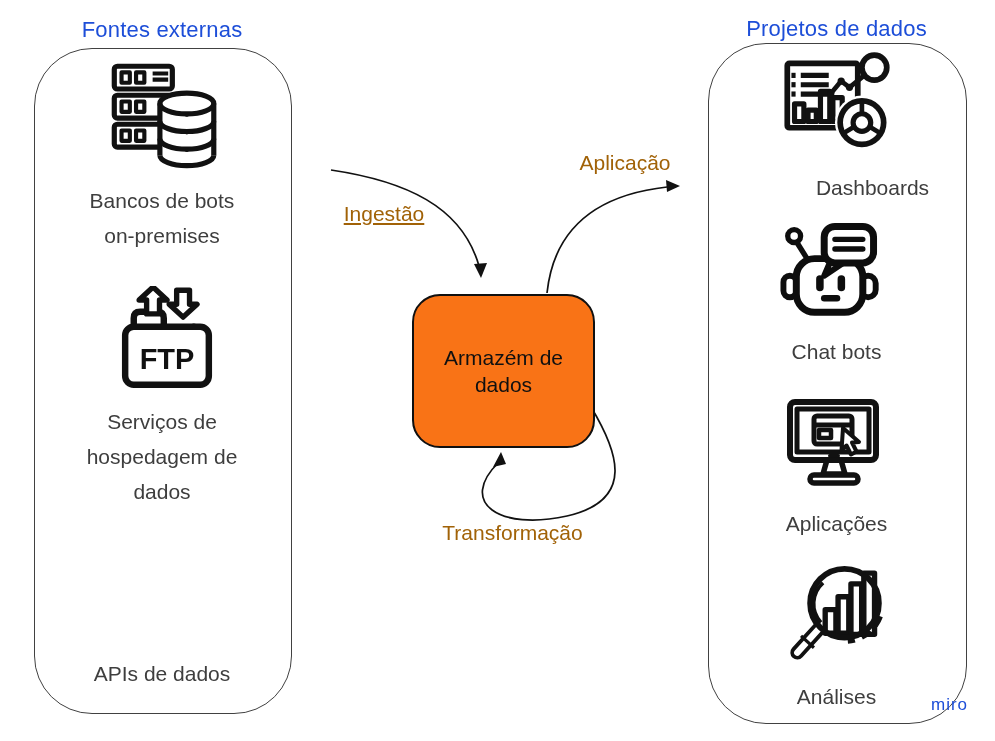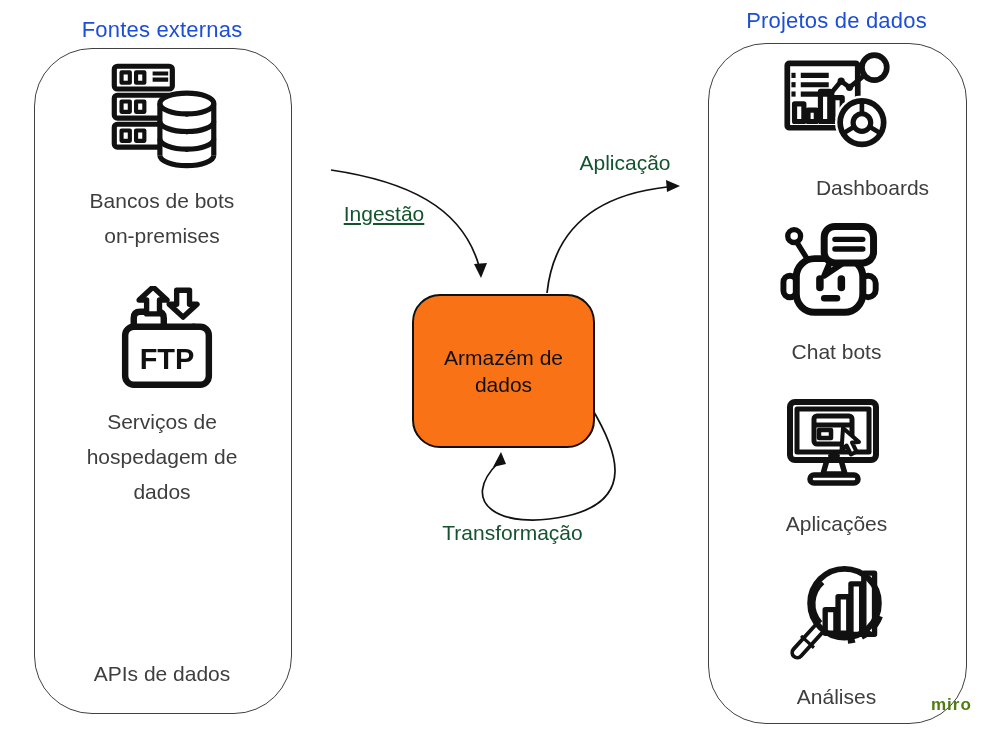--- a/index.html
+++ b/index.html
@@ -3,38 +3,38 @@
 <meta charset="utf-8">
 <style>
   html,body{margin:0;padding:0;background:#ffffff;}
   .canvas{position:relative;width:995px;height:741px;background:#fff;overflow:hidden;
           font-family:"Liberation Sans",sans-serif;color:#3d3d3d;}
   .panel{position:absolute;border:1.7px solid #414141;border-radius:58px;background:#fff;}
   .panel.left{left:34px;top:48px;width:256px;height:664px;}
   .panel.right{left:708px;top:43px;width:257px;height:679px;}
   .panel-title{position:absolute;font-size:22px;letter-spacing:.2px;color:#1d4ed8;text-align:center;}
   .panel-title.left{left:34px;top:17px;width:256px;}
-  .panel-title.right{left:708px;top:8px;width:257px;}
+  .panel-title.right{left:708px;top:16px;width:257px;}
   .icon{position:absolute;}
   .icon svg{display:block;width:100%;height:100%;}
   .item-label{position:absolute;text-align:center;font-size:21px;line-height:35px;
               color:#3e3e3e;white-space:pre-line;}
   .item-label.l{left:34px;width:256px;}
   .item-label.r{left:708px;width:257px;}
   .node{position:absolute;left:412px;top:294px;width:179px;height:150px;background:#f97316;
         border:2.5px solid #101010;border-radius:28px;display:flex;align-items:center;
         justify-content:center;text-align:center;font-size:21px;line-height:27px;color:#101010;
         white-space:pre-line;}
-  .flow-label{position:absolute;font-size:21px;color:#14532d;text-align:center;}
+  .flow-label{position:absolute;font-size:21px;color:#a16207;text-align:center;}
   #lbl-ingestao{left:324px;top:202px;width:120px;text-decoration:underline;}
   #lbl-aplicacao{left:565px;top:151px;width:120px;}
   #lbl-transformacao{left:425px;top:521px;width:175px;}
   .arrows{position:absolute;left:0;top:0;}
-  .watermark{position:absolute;left:931px;top:695px;font-size:17px;font-weight:700;
-             letter-spacing:1px;color:#4d7c0f;}
+  .watermark{position:absolute;left:931px;top:695px;font-size:17px;font-weight:400;
+             letter-spacing:1px;color:#1d4ed8;}
 </style>
 </head>
 <body>
 
 <div class="canvas">
 
   <svg class="arrows" width="995" height="741" viewBox="0 0 995 741">
     <g>
       <path d="M 331 170 C 405 181, 462 206, 479 266" fill="none" stroke="#111" stroke-width="1.7"></path>
       <polygon points="481,278 474,264 487,263" fill="#111"></polygon>

